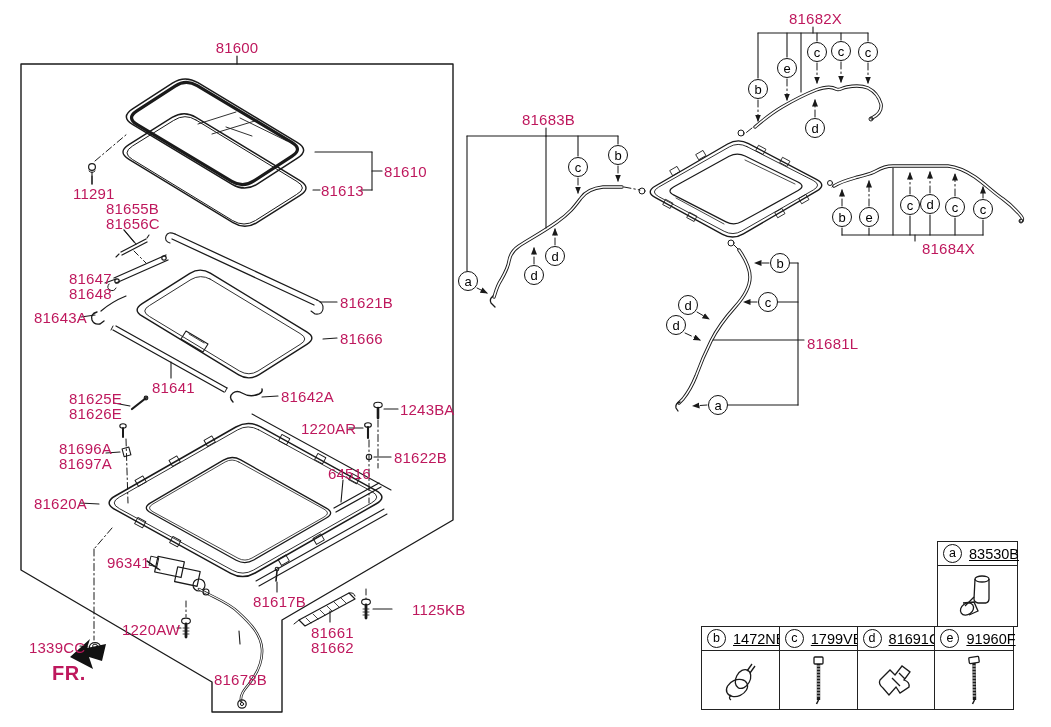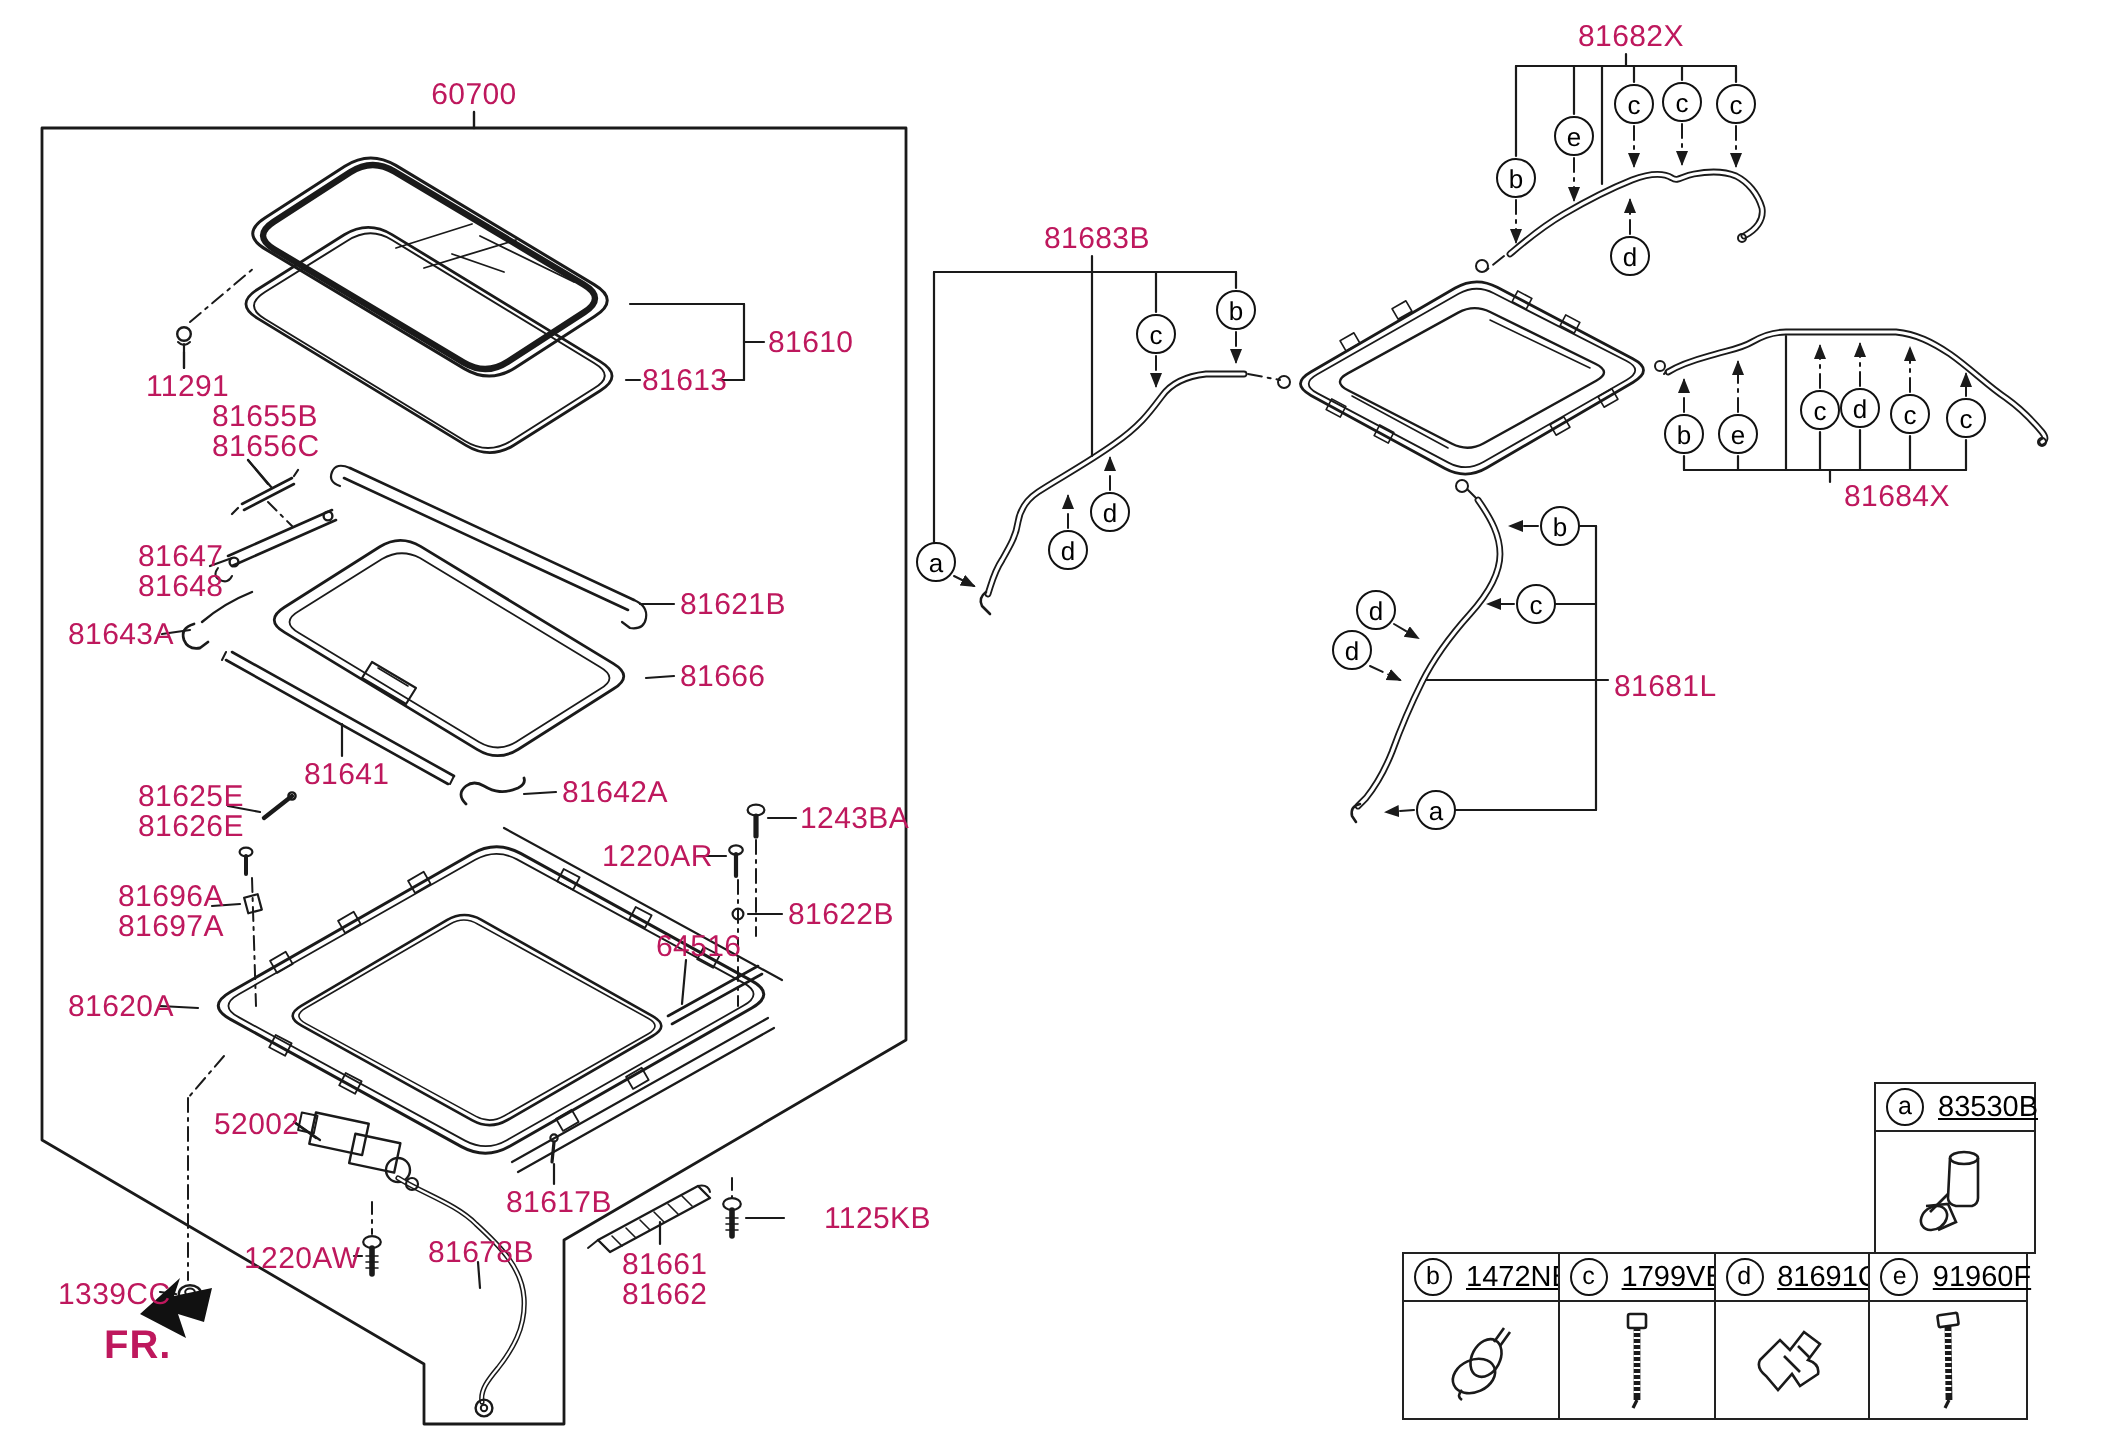--- a/index.html
+++ b/index.html
@@ -314,21 +314,21 @@
     </g>
   </g>
 
   <g stroke-width="1.1">
     <line x1="92" y1="184" x2="92" y2="176"></line>
     <line x1="124" y1="230" x2="134" y2="242"></line>
     <line x1="147" y1="561" x2="158" y2="569"></line>
   </g>
 </svg>
 
-<div class="lbl center" style="left:237px;top:40px">60700</div>
+<div class="lbl center" style="left:237px;top:40px">81600</div>
 <div class="lbl" style="left:384px;top:164px">81610</div>
 <div class="lbl" style="left:321px;top:183px">81613</div>
 <div class="lbl" style="left:73px;top:186px">11291</div>
 <div class="lbl" style="left:106px;top:201px">81655B</div>
 <div class="lbl" style="left:106px;top:216px">81656C</div>
 <div class="lbl" style="left:69px;top:271px">81647</div>
 <div class="lbl" style="left:69px;top:286px">81648</div>
 <div class="lbl" style="left:34px;top:310px">81643A</div>
 <div class="lbl" style="left:340px;top:295px">81621B</div>
 <div class="lbl" style="left:340px;top:331px">81666</div>
@@ -336,24 +336,24 @@
 <div class="lbl" style="left:69px;top:391px">81625E</div>
 <div class="lbl" style="left:69px;top:406px">81626E</div>
 <div class="lbl" style="left:281px;top:389px">81642A</div>
 <div class="lbl" style="left:400px;top:402px">1243BA</div>
 <div class="lbl" style="left:301px;top:421px">1220AR</div>
 <div class="lbl" style="left:394px;top:450px">81622B</div>
 <div class="lbl" style="left:328px;top:466px">64516</div>
 <div class="lbl" style="left:59px;top:441px">81696A</div>
 <div class="lbl" style="left:59px;top:456px">81697A</div>
 <div class="lbl" style="left:34px;top:496px">81620A</div>
-<div class="lbl" style="left:107px;top:555px">52002</div>
+<div class="lbl" style="left:107px;top:555px">96341</div>
 <div class="lbl" style="left:122px;top:622px">1220AW</div>
 <div class="lbl" style="left:29px;top:640px">1339CC</div>
-<div class="lbl" style="left:214px;top:619px">81678B</div>
+<div class="lbl" style="left:214px;top:672px">81678B</div>
 <div class="lbl" style="left:253px;top:594px">81617B</div>
 <div class="lbl" style="left:311px;top:625px">81661</div>
 <div class="lbl" style="left:311px;top:640px">81662</div>
 <div class="lbl" style="left:412px;top:602px">1125KB</div>
 <div class="lbl big" style="left:52px;top:666px">FR.</div>
 <div class="lbl" style="left:522px;top:112px">81683B</div>
 <div class="lbl" style="left:789px;top:11px">81682X</div>
 <div class="lbl" style="left:922px;top:241px">81684X</div>
 <div class="lbl" style="left:807px;top:336px">81681L</div>
 

